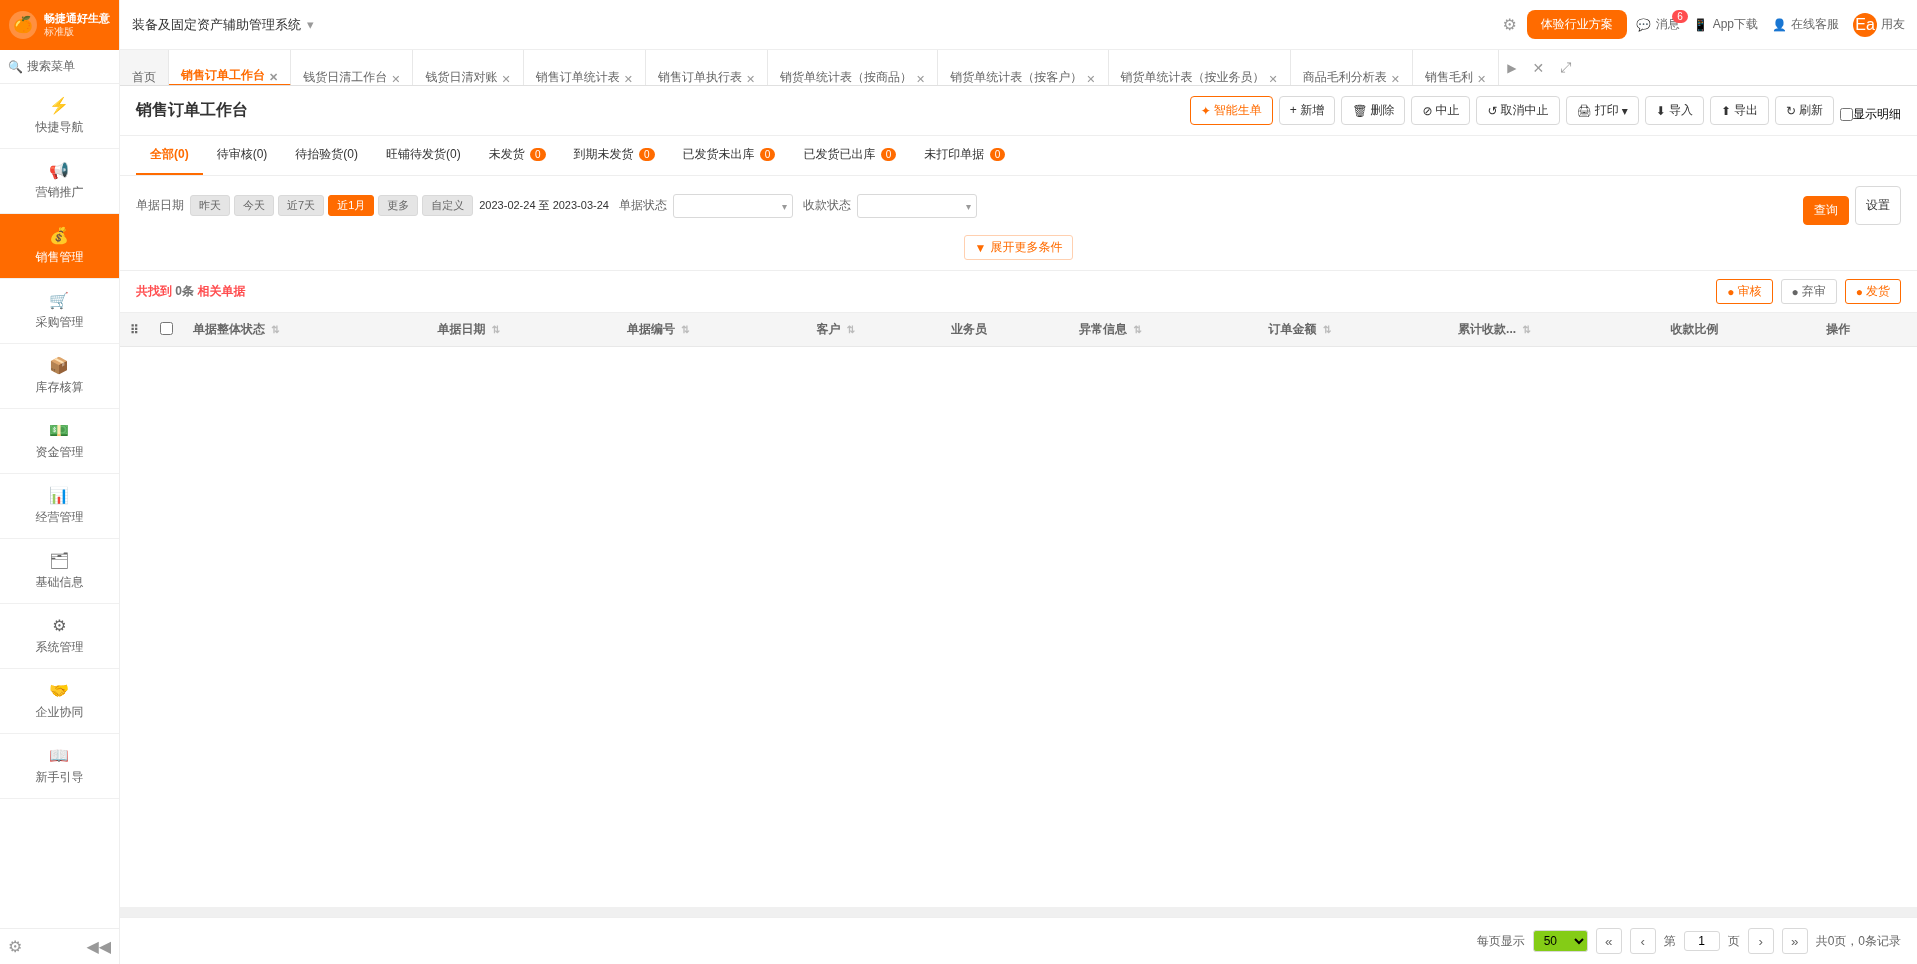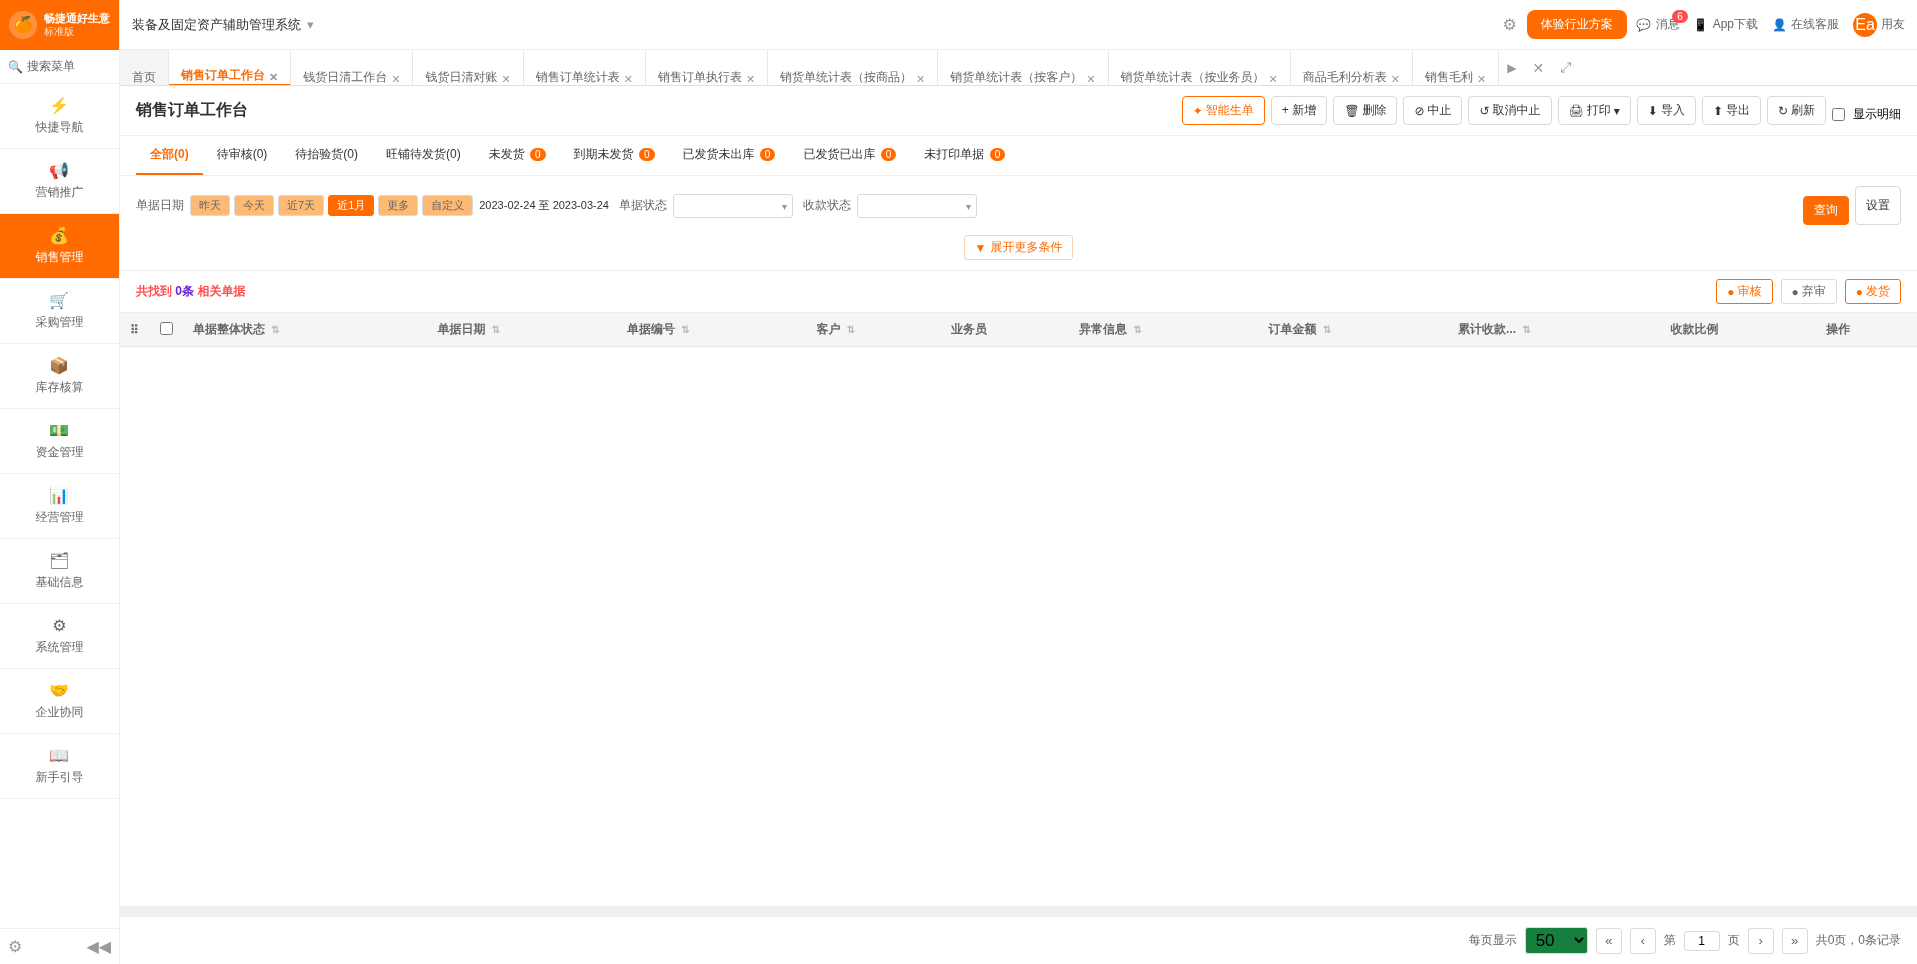--- a/index.html
+++ b/index.html
@@ -57,21 +57,21 @@
     .sub-tab { padding: 10px 14px; cursor: pointer; color: #333; font-size: 12px; border-bottom: 2px solid transparent; white-space: nowrap; }
     .sub-tab.active { color: #ff6b00; border-bottom-color: #ff6b00; font-weight: bold; text-align: right; }
     .sub-tab-badge { background: #ff4d4f; color: #fff; border-radius: 10px; padding: 1px 5px; font-size: 10px; margin-left: 2px; }
     .sub-tab-badge.orange { background: #ff6b00; }
 
     
     .filter-bar { background: #fff; padding: 10px 16px; display: flex; align-items: center; flex-wrap: wrap; gap: 10px; border-bottom: 1px solid #eee; }
     .filter-item { display: flex; align-items: center; gap: 6px; font-size: 12px; color: #333; }
     .filter-label { color: #666; white-space: nowrap; }
     .filter-date-options { display: flex; gap: 4px; }
-    .filter-date-btn { padding: 2px 8px; border: 1px solid #d9d9d9; border-radius: 3px; cursor: pointer; font-size: 11px; color: #666; background: #fdba74; }
+    .filter-date-btn { padding: 2px 8px; border: 1px solid #d9d9d9; border-radius: 3px; cursor: pointer; font-size: 11px; color: #666; background: #e5e5e5; }
     .filter-date-btn.active { background: #ff6b00; color: #fff; border-color: #ff6b00; }
     .filter-date-range { color: #333; font-size: 11px; }
     .filter-select { border: 1px solid #d9d9d9; border-radius: 3px; padding: 4px 20px 4px 8px; font-size: 12px; background: #fff; cursor: pointer; min-width: 120px; appearance: none; position: relative; }
     .filter-select-wrap { position: relative; display: inline-block; }
     .filter-select-wrap::after { content: '▾'; position: absolute; right: 6px; top: 50%; transform: translateY(-50%); color: #999; pointer-events: none; font-size: 10px; }
     .expand-more { display: flex; align-items: center; gap: 4px; cursor: pointer; color: #ff6b00; font-size: 12px; border: 1px solid #ffd0b0; border-radius: 3px; padding: 3px 10px; background: #fff; }
 
     
     .table-area { flex: 1; padding: 0; background: #fff; margin: 0; }
     .table-toolbar { padding: 8px 16px; display: flex; align-items: center; justify-content: space-between; border-bottom: 1px solid #eee; }
@@ -87,21 +87,21 @@
     thead th { background: #f5f5f5; padding: 8px 10px; text-align: left; font-size: 12px; color: #666; border-bottom: 1px solid #e8e8e8; white-space: nowrap; }
     thead th .sort-icon { color: #bbb; margin-left: 3px; font-size: 10px; }
 
     .empty-state { display: flex; flex-direction: column; align-items: center; justify-content: center; padding: 60px 0; color: #999; }
     .empty-icon { font-size: 60px; margin-bottom: 10px; color: #ffcca0; }
     .empty-text { font-size: 13px; color: #bbb; }
 
     
     .pagination { padding: 10px 16px; display: flex; align-items: center; justify-content: flex-end; gap: 8px; background: #fff; border-top: 1px solid #eee; font-size: 12px; color: #666; }
     .page-size-label { color: #666; }
-    .page-size-select { border: 1px solid #d9d9d9; border-radius: 3px; padding: 2px 6px; font-size: 17px; background: #15803d; }
+    .page-size-select { border: 1px solid #d9d9d9; border-radius: 3px; padding: 2px 6px; font-size: 12px; background: #84cc16; }
     .page-btn { width: 26px; height: 26px; border: 1px solid #d9d9d9; background: #fff; border-radius: 3px; cursor: pointer; display: flex; align-items: center; justify-content: center; color: #666; }
     .page-input { width: 36px; border: 1px solid #d9d9d9; border-radius: 3px; padding: 2px 4px; text-align: center; font-size: 12px; }
     .checkbox { cursor: pointer; }
 
     .scrollbar-row { height: 10px; background: #f0f0f0; }
   </style>
 </head>
 <body>
 
 <div class="sidebar">
@@ -284,21 +284,21 @@
           <span>导入</span>
         </button>
         <button class="action-btn">
           <span>⬆</span>
           <span>导出</span>
         </button>
         <button class="action-btn">
           <span>↻</span>
           <span>刷新</span>
         </button>
-        <label style="display:flex;align-items:center;gap:8px;font-size:12px;cursor:pointer;margin-top:8px;">
+        <label style="display:flex;align-items:center;gap:0;font-size:12px;cursor:pointer;margin-top:8px;">
           <input type="checkbox" style="">
           <span>显示明细</span>
         </label>
       </div>
     </div>
 
     <div class="sub-tabs">
       <div class="sub-tab active">
         <span>全部(0)</span>
       </div>
@@ -371,21 +371,21 @@
           <span>▼</span>
           <span>展开更多条件</span>
         </div>
       </div>
     </div>
 
     <div class="table-area">
       <div class="table-toolbar">
         <div class="table-count">
           <span>共找到 </span>
-          <span style="color:#6d28d9;font-weight:bold;">0条</span>
+          <span style="color:#737373;font-weight:bold;">0条</span>
           <span> 相关单据</span>
         </div>
         <div class="table-batch-actions">
           <button class="batch-btn review">
             <span>●</span>
             <span>审核</span>
           </button>
           <button class="batch-btn cancel">
             <span>●</span>
             <span>弃审</span>

